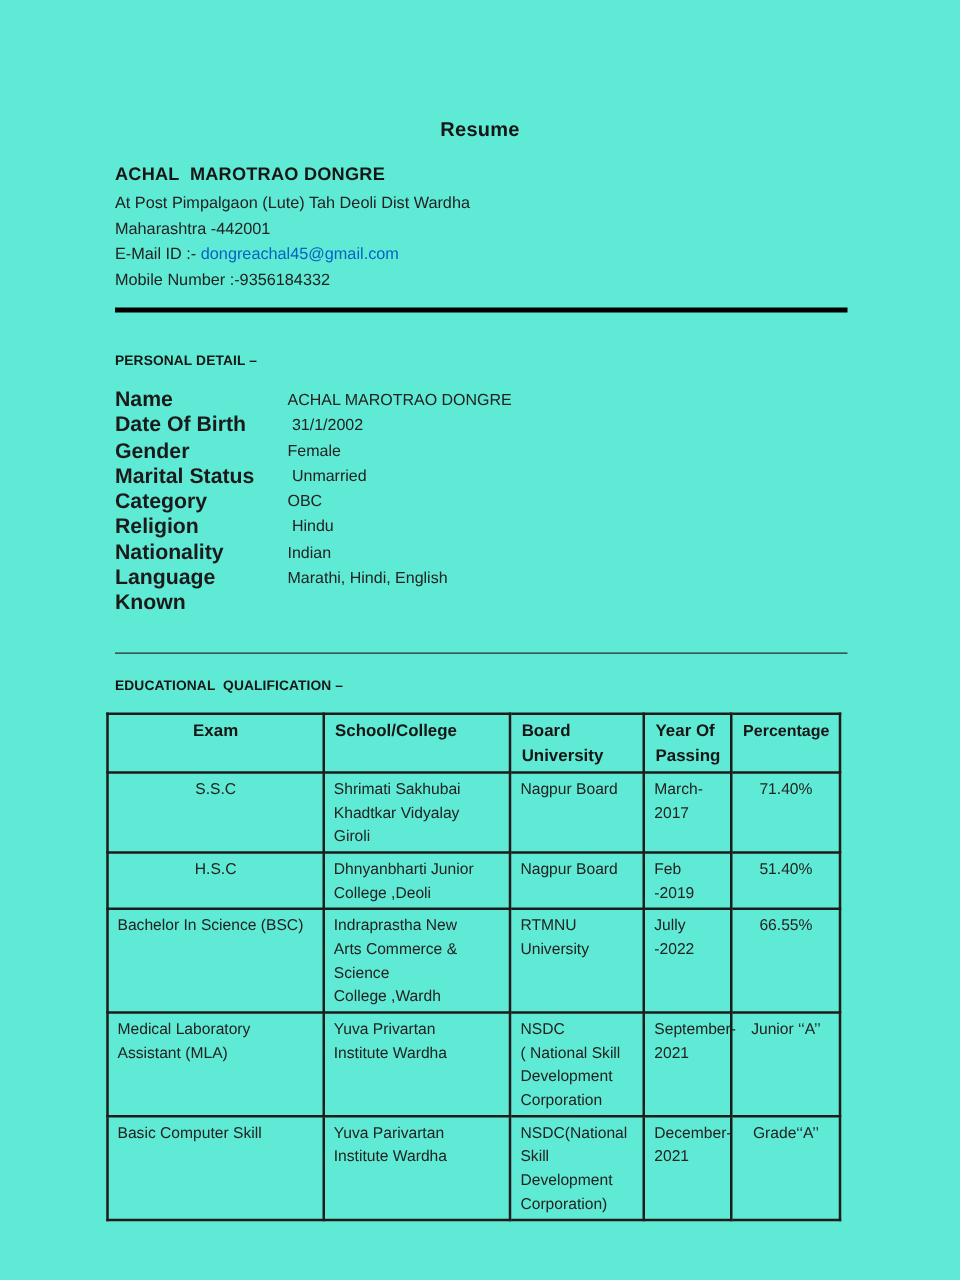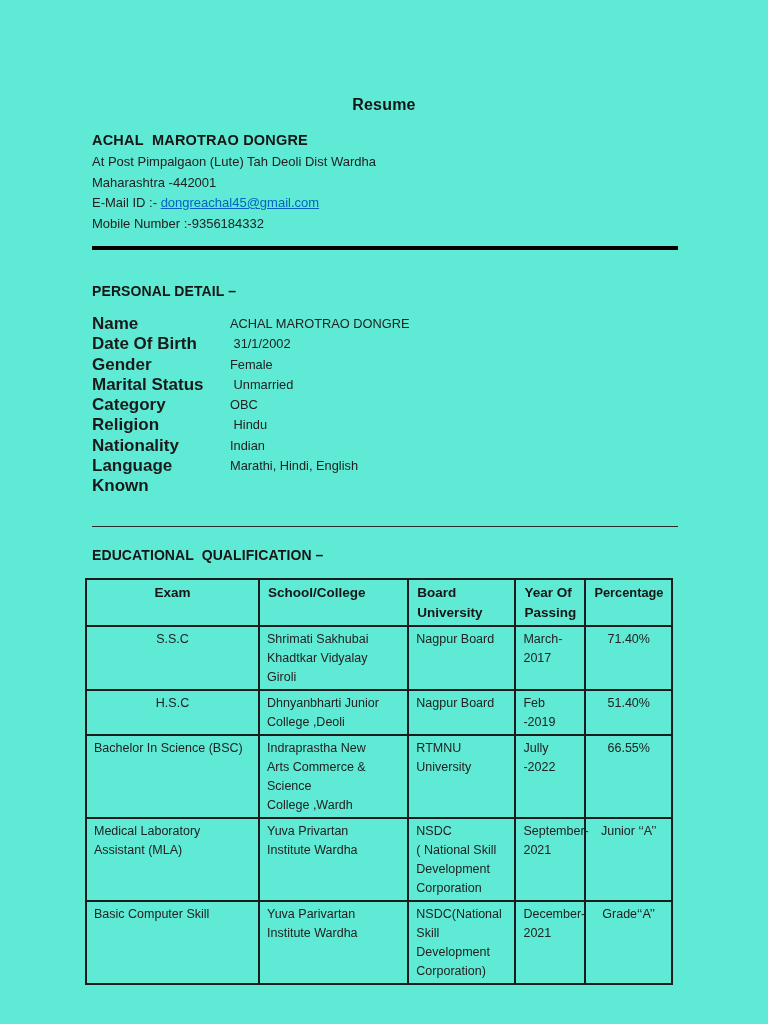--- a/index.html
+++ b/index.html
@@ -33,39 +33,38 @@
     margin-bottom: 4px;
   }
   .addr-line {
     font-size: 13px;
     line-height: 20.5px;
     white-space: pre-wrap;
     color: #222;
   }
   .email-link {
     color: #0563c1;
-    text-decoration: underline;
     cursor: pointer;
   }
 
   .rule-thick {
     margin: 12px 90px 0 92px;
     border: none;
     border-top: 4px solid #000;
   }
   .rule-thin {
     margin: 29px 90px 0 92px;
     border: none;
     border-top: 1.5px solid #2b2b2b;
   }
 
   
   .section-heading {
     margin: 33px 0 0 92px;
-    font-size: 14px;
+    font-size: 11px;
     font-weight: bold;
     color: #161616;
     letter-spacing: 0.1px;
     white-space: pre-wrap;
   }
   .personal-grid { margin: 15px 0 0 92px; }
   .p-row { display: flex; line-height: 20.3px; }
   .p-label {
     width: 138px;
     flex: 0 0 138px;

